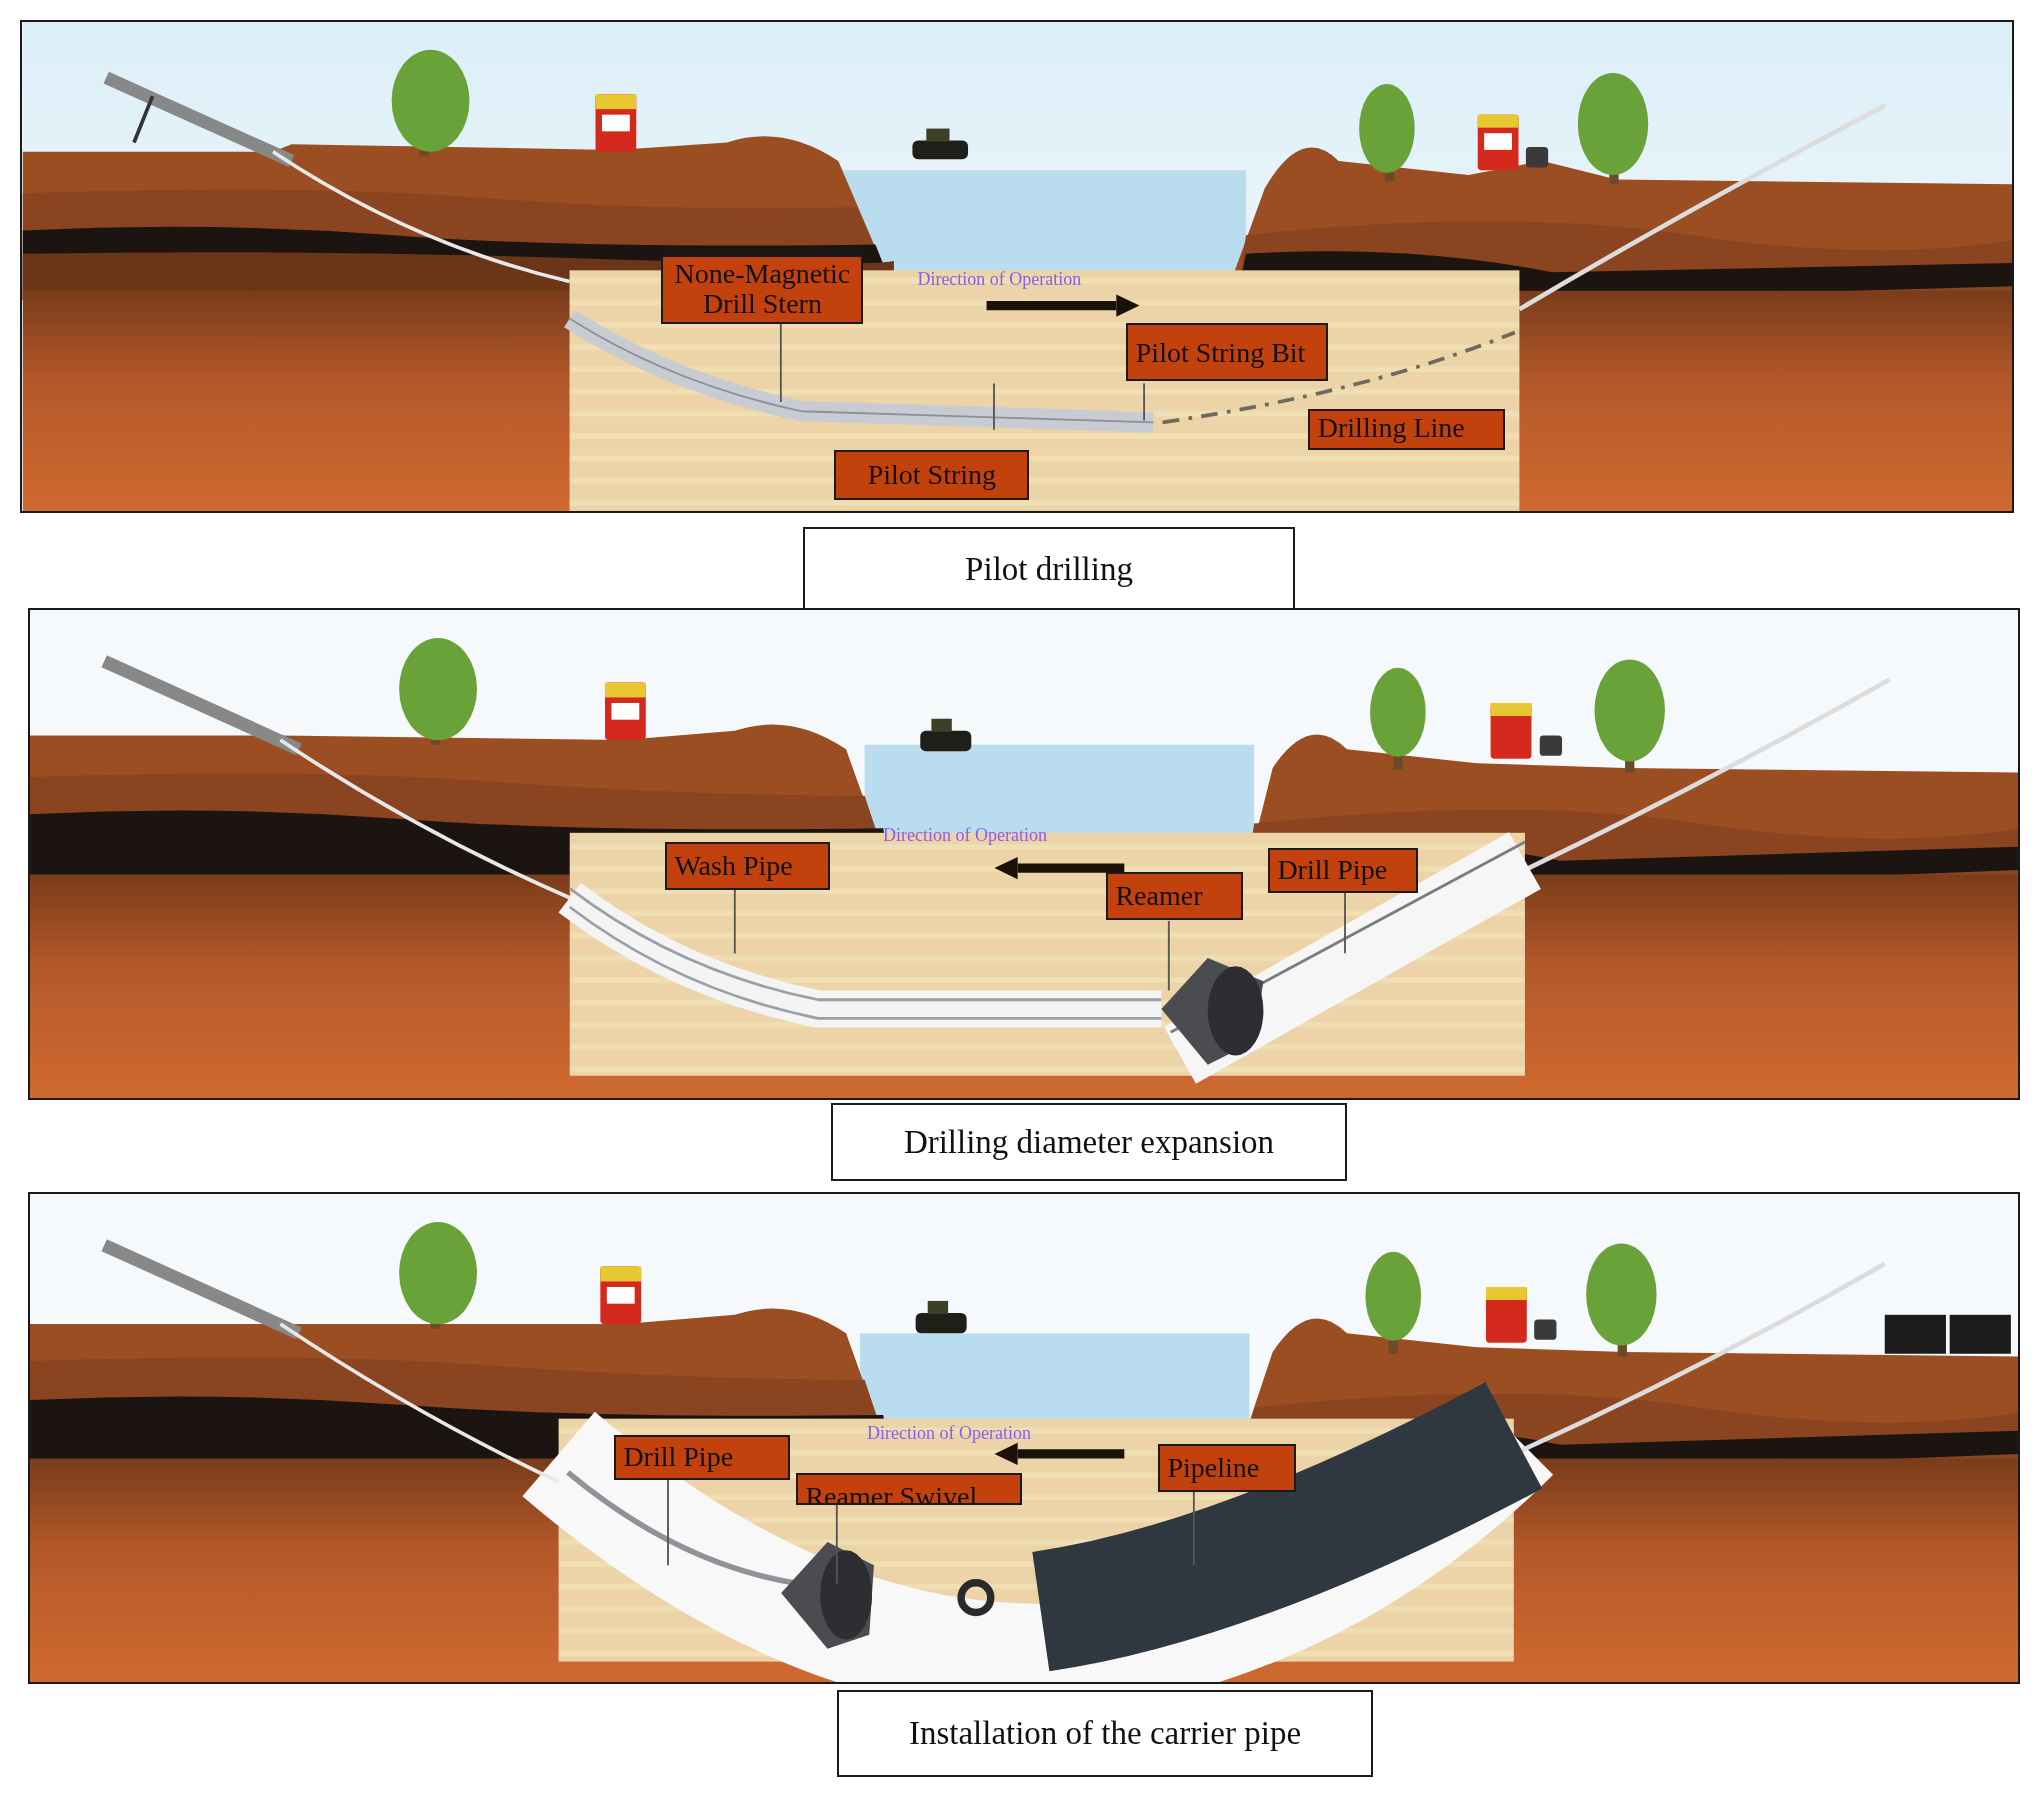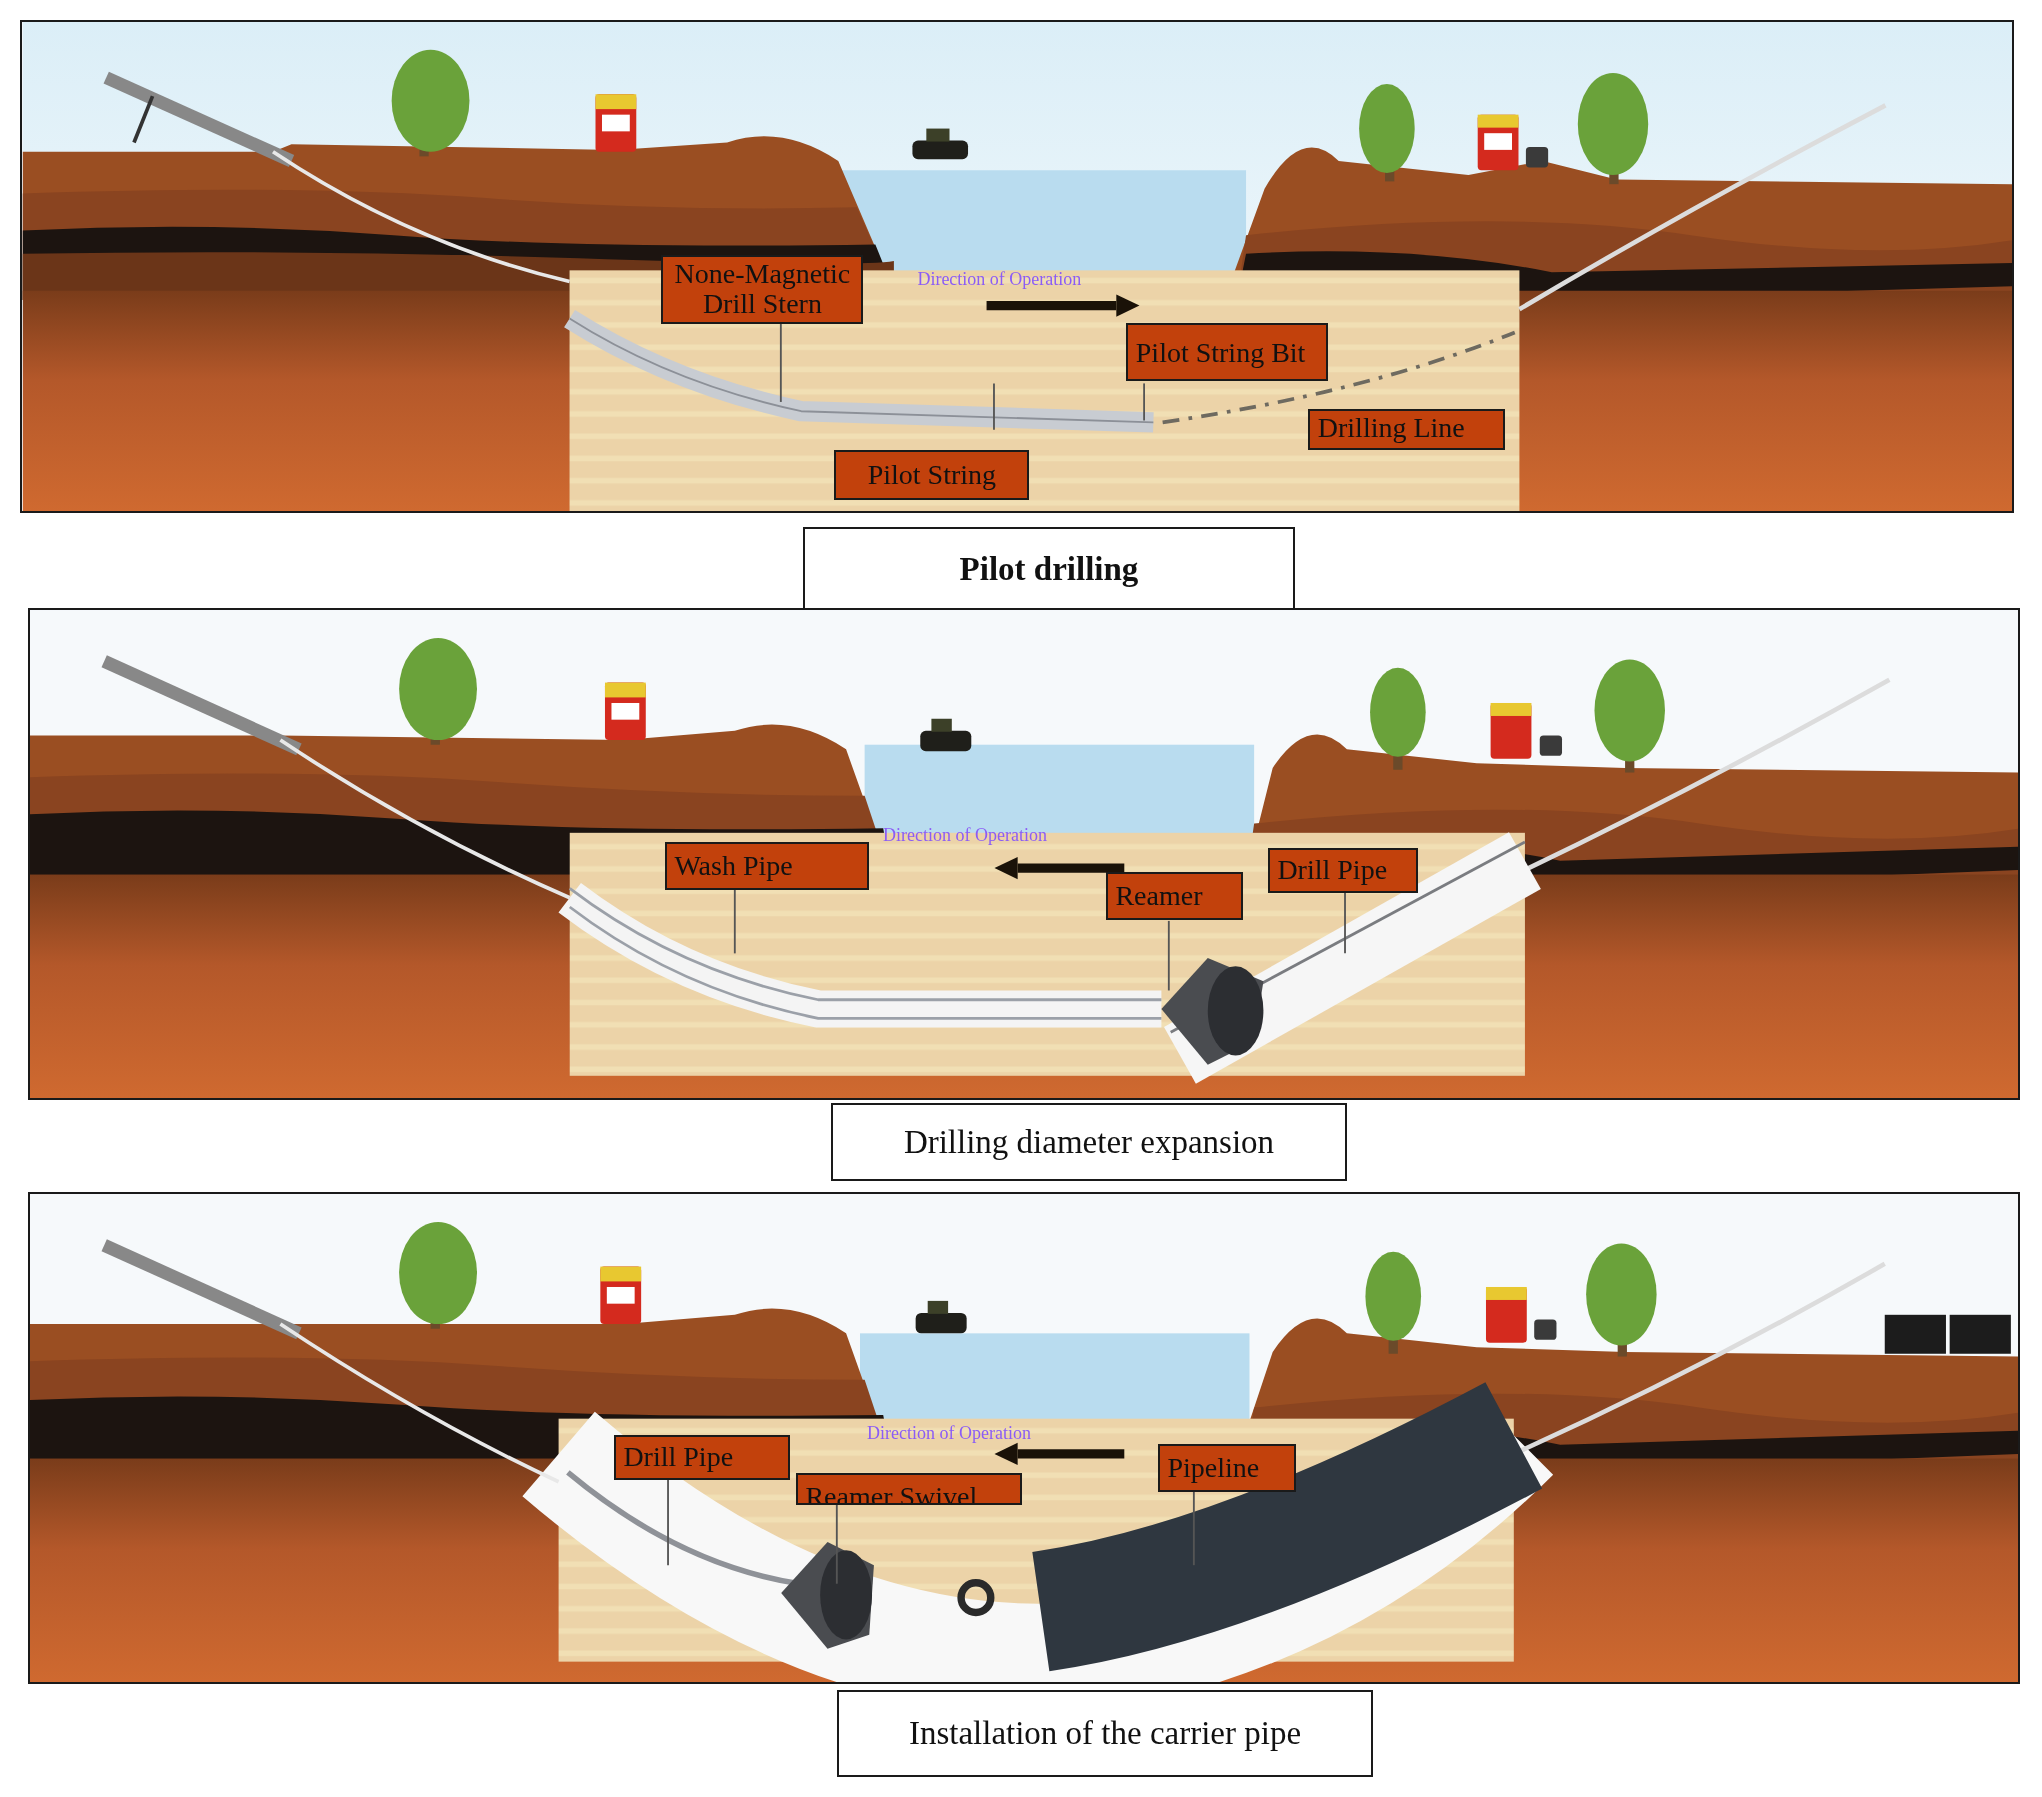--- a/index.html
+++ b/index.html
@@ -93,21 +93,21 @@
     <line x1="1048" y1="390" x2="1048" y2="440" stroke="#555" stroke-width="2"></line>
     <line x1="1210" y1="390" x2="1210" y2="430" stroke="#555" stroke-width="2"></line>
   </svg>
   <div class="direction" style="left:895px; top:247px;">Direction of Operation</div>
   <div class="label" style="left:639px; top:233px; width:202px; height:69px; text-align:center;">None-Magnetic
 Drill Stern</div>
   <div class="label" style="left:1104px; top:301px; width:202px; height:58px; padding-top:13px;">Pilot String Bit</div>
   <div class="label" style="left:1286px; top:387px; width:197px; height:41px;">Drilling Line</div>
   <div class="label" style="left:812px; top:428px; width:195px; height:50px; padding-top:7.4px; text-align:center;">Pilot String</div>
 </div>
-<div class="caption" style="left:803px; top:527px; width:492px; height:84px;font-weight:bold;">Pilot drilling</div>
+<div class="caption" style="left:803px; top:527px; width:492px; height:84px;">Pilot drilling</div>
 
 <div class="panel" style="left:28px; top:608px; width:1992px; height:492px;">
   <svg class="scene" width="1992" height="492" viewBox="0 0 2148 530">
     <defs>
       <linearGradient id="deep2" x1="0" y1="0" x2="0" y2="1">
         <stop offset="0" stop-color="#7a3c1a"></stop>
           <stop offset="0.4" stop-color="#b4582a"></stop>
           <stop offset="1" stop-color="#d06a30"></stop>
       </linearGradient>
       <pattern id="stripes2" width="20" height="24" patternUnits="userSpaceOnUse">
@@ -168,21 +168,21 @@
         <rect x="1720" y="140" width="10" height="35" fill="#6b4a2a"></rect>
         <ellipse cx="1725" cy="108" rx="38" ry="55" fill="#6aa23a"></ellipse>
       </g>
     <line x1="1180" y1="278" x2="1065" y2="278" stroke="#1a1208" stroke-width="10"></line>
     <polygon points="1065,266 1040,278 1065,290" fill="#1a1208"></polygon>
     <line x1="760" y1="292" x2="760" y2="370" stroke="#555" stroke-width="2"></line>
     <line x1="1228" y1="335" x2="1228" y2="410" stroke="#555" stroke-width="2"></line>
     <line x1="1418" y1="300" x2="1418" y2="370" stroke="#555" stroke-width="2"></line>
   </svg>
   <div class="direction" style="left:853px; top:215px;">Direction of Operation</div>
-  <div class="label" style="left:635px; top:232px; width:204px; height:48px; padding-top:6.5px;">Wash Pipe</div>
+  <div class="label" style="left:635px; top:232px; width:165px; height:48px; padding-top:6.5px;">Wash Pipe</div>
   <div class="label" style="left:1076px; top:262px; width:137px; height:48px; padding-top:6.5px;">Reamer</div>
   <div class="label" style="left:1238px; top:238px; width:150px; height:45px; padding-top:4.6px;">Drill Pipe</div>
 </div>
 <div class="caption" style="left:831px; top:1103px; width:516px; height:78px;">Drilling diameter expansion</div>
 
 <div class="panel" style="left:28px; top:1192px; width:1992px; height:492px;">
   <svg class="scene" width="1992" height="492" viewBox="0 0 2148 530">
     <defs>
       <linearGradient id="deep3" x1="0" y1="0" x2="0" y2="1">
         <stop offset="0" stop-color="#7a3c1a"></stop>

